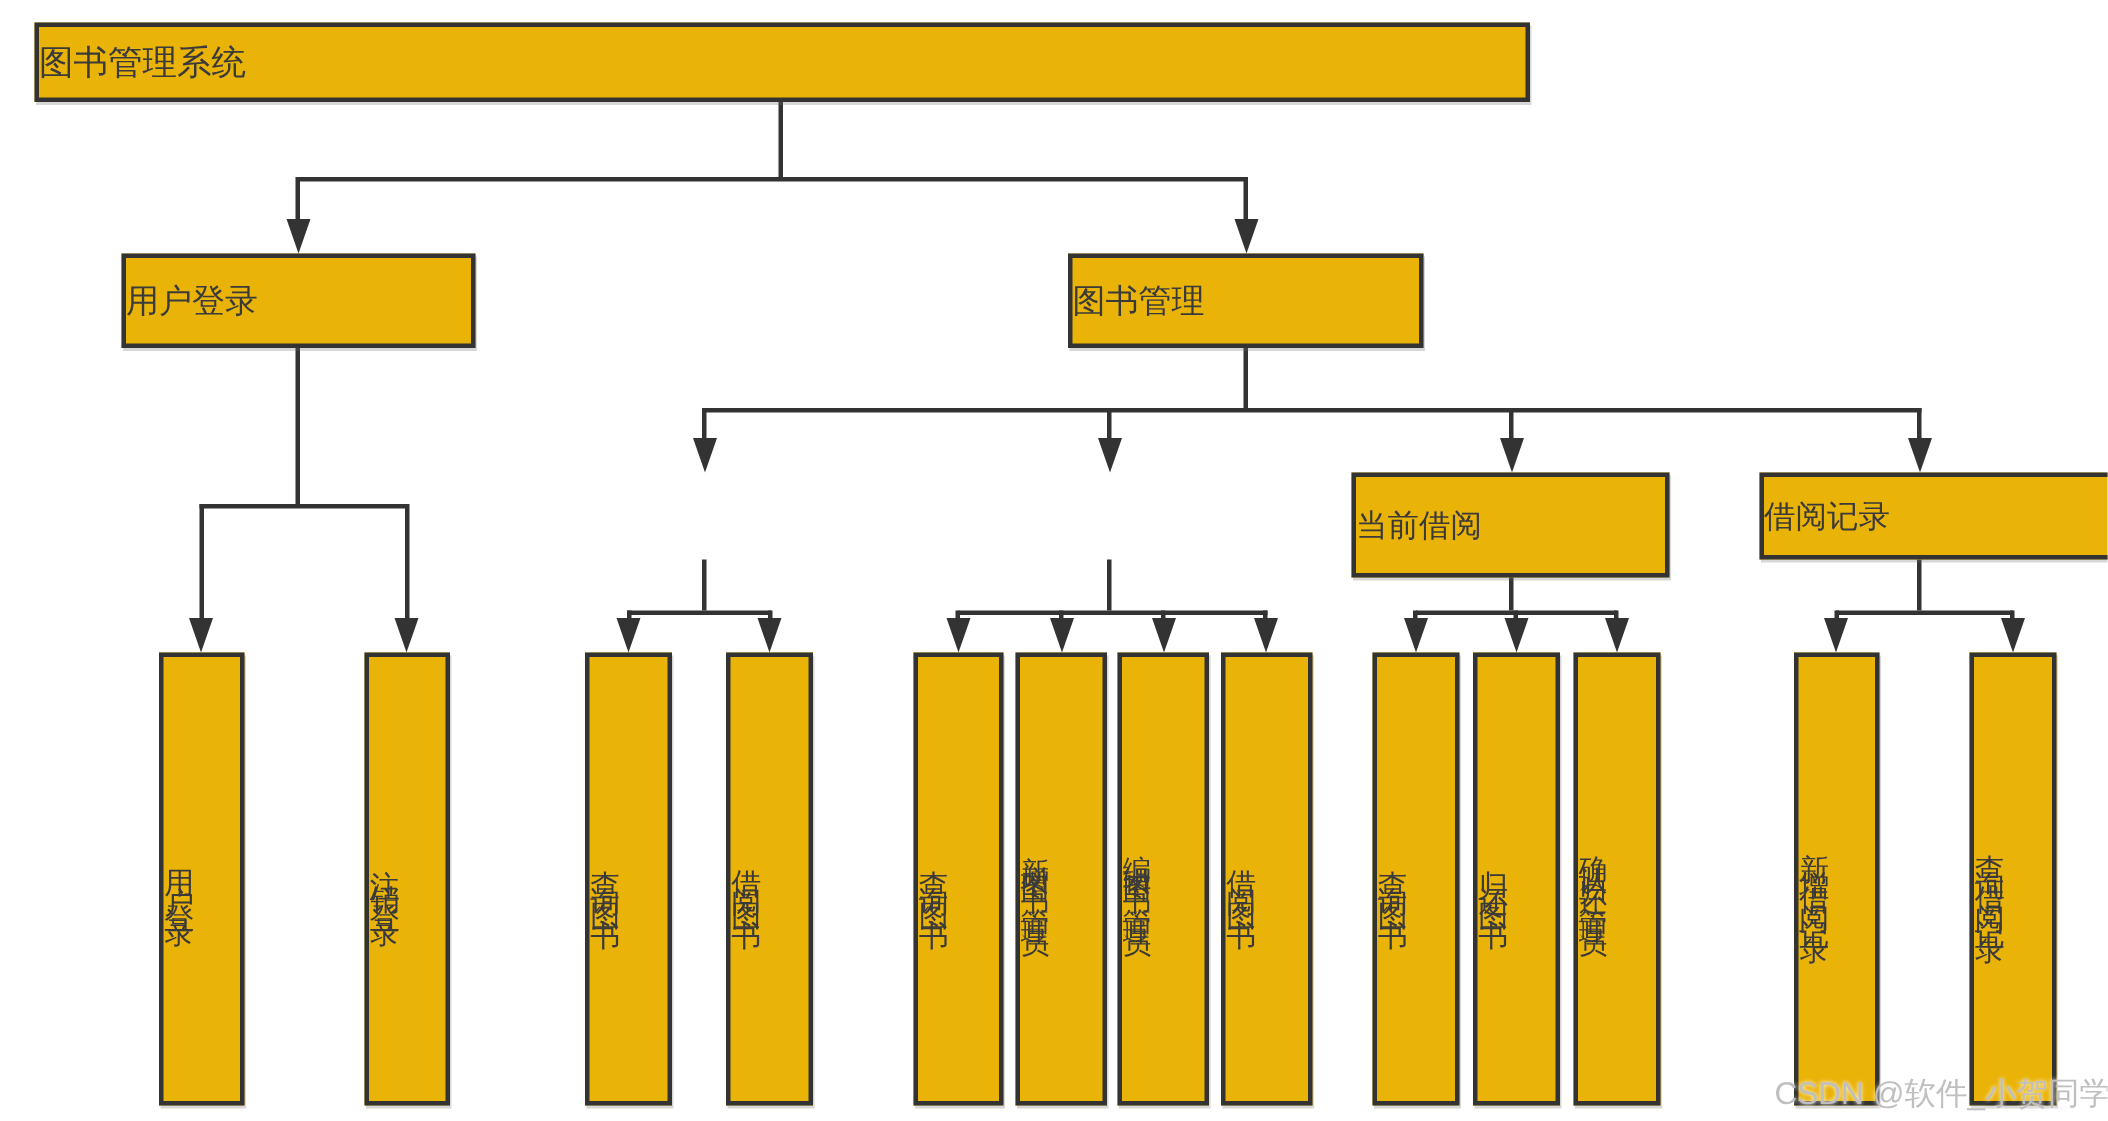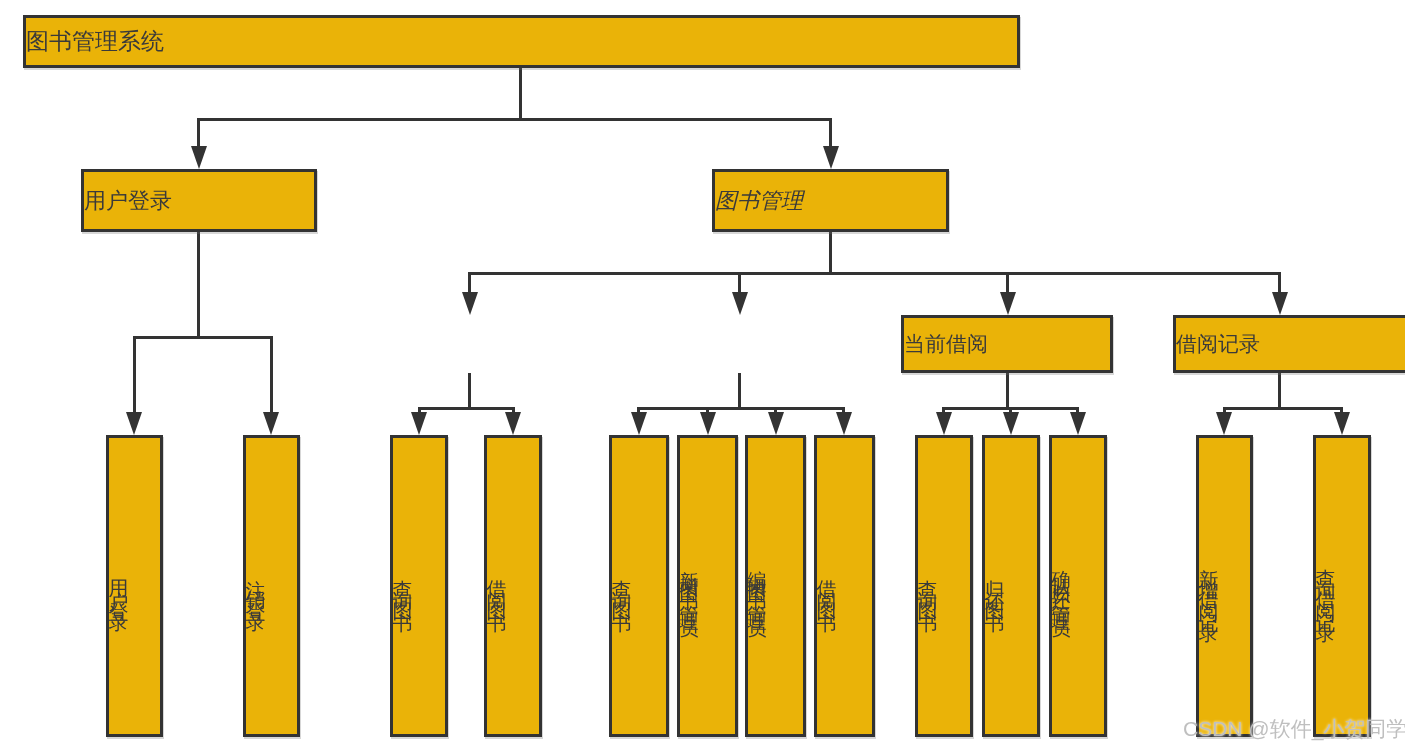--- a/index.html
+++ b/index.html
@@ -54,21 +54,21 @@
   <div class="vline" style="left:519px;top:68px;height:50px;"></div>
   <div class="hline" style="left:198px;top:118px;width:633px;"></div>
   <div class="vline" style="left:197px;top:118px;height:31px;"></div>
   <div class="arrow" style="left:191px;top:146px;"></div>
   <div class="vline" style="left:829px;top:118px;height:31px;"></div>
   <div class="arrow" style="left:823px;top:146px;"></div>
 
   <div class="box l2-box" style="left:81px;top:169px;width:236px;height:63px;">
     <span>用户登录</span>
   </div>
-  <div class="box l2-box" style="left:712px;top:169px;width:237px;height:63px;font-style:italic;">
+  <div class="box l2-box" style="left:712px;top:169px;width:237px;height:63px;">
     <span>图书管理</span>
   </div>
 
   <div class="vline" style="left:197px;top:232px;height:104px;"></div>
   <div class="hline" style="left:133px;top:336px;width:139px;"></div>
   <div class="vline" style="left:133px;top:336px;height:78px;"></div>
   <div class="arrow" style="left:126px;top:412px;"></div>
   <div class="vline" style="left:270px;top:336px;height:78px;"></div>
   <div class="arrow" style="left:263px;top:412px;"></div>
 
@@ -76,21 +76,21 @@
   <div class="hline" style="left:469px;top:272px;width:812px;"></div>
   <div class="vline" style="left:468px;top:272px;height:24px;"></div>
   <div class="arrow" style="left:462px;top:292px;"></div>
   <div class="vline" style="left:738px;top:272px;height:24px;"></div>
   <div class="arrow" style="left:732px;top:292px;"></div>
   <div class="vline" style="left:1006px;top:272px;height:24px;"></div>
   <div class="arrow" style="left:1000px;top:292px;"></div>
   <div class="vline" style="left:1278px;top:272px;height:24px;"></div>
   <div class="arrow" style="left:1272px;top:292px;"></div>
 
-  <div class="box l3-box" style="left:901px;top:315px;width:212px;height:58px;">
+  <div class="box l3-box" style="left:901px;top:315px;width:212px;height:70px;">
     <span>当前借阅</span>
   </div>
   <div class="box l3-box" style="left:1173px;top:315px;width:248px;height:58px;">
     <span>借阅记录</span>
   </div>
 
   <div class="vline" style="left:468px;top:373px;height:34px;"></div>
   <div class="hline" style="left:418px;top:407px;width:96px;"></div>
   <div class="vline" style="left:418px;top:407px;height:9px;"></div>
   <div class="arrow" style="left:411px;top:412px;"></div>

